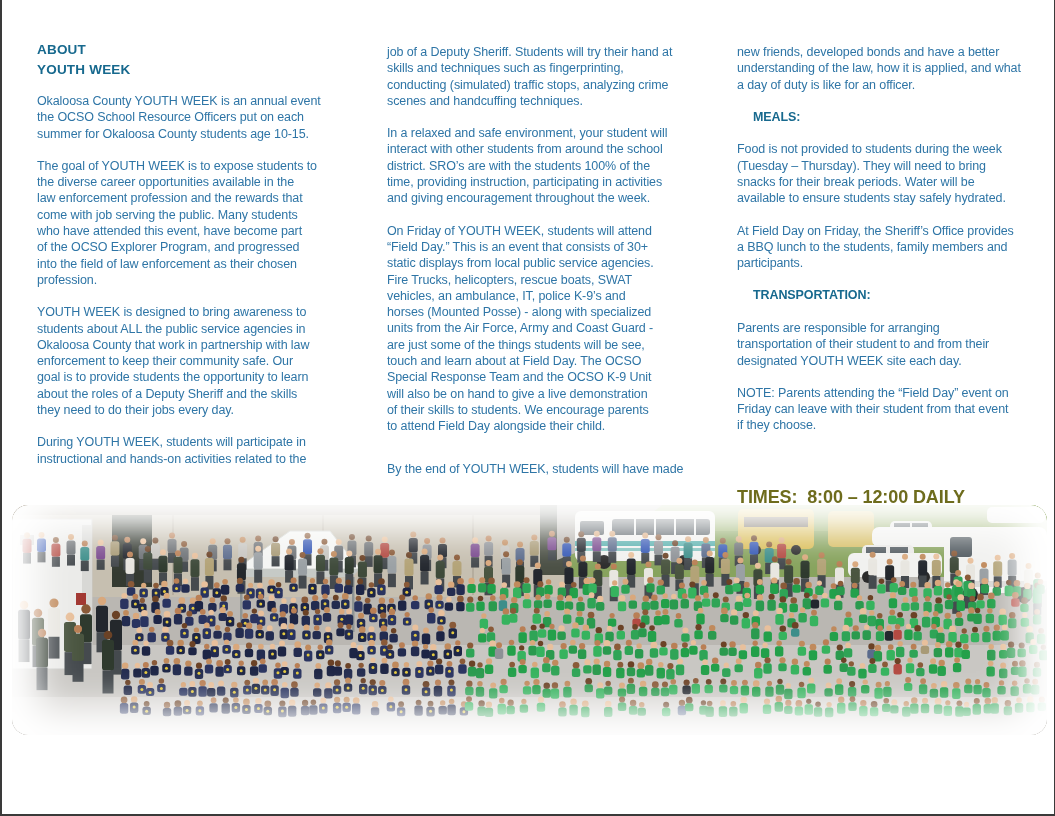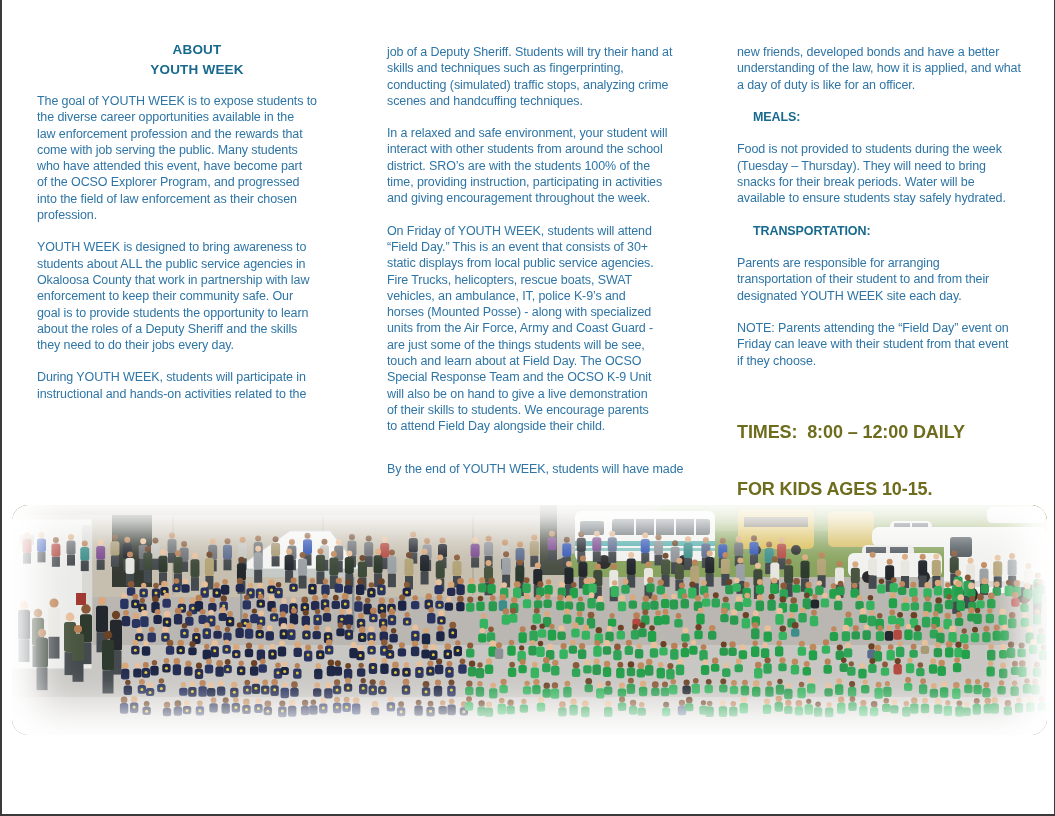--- a/index.html
+++ b/index.html
@@ -9,39 +9,42 @@
     box-sizing:border-box; overflow:hidden;
     font-family:"Liberation Sans", sans-serif;
   }
   .col{position:absolute; top:40px; width:320px; color:var(--body,#2e75a6);
        font-size:12.5px; line-height:16.3px; letter-spacing:-0.1px;}
   .col-1{left:35px;}
   .col-2{left:385px;}
   .col-3{left:735px; width:300px;}
   .col p{margin:4px 0 16px 0; white-space:pre; }
   h3.main-head{margin:0 0 13px 0; font-size:13.5px; line-height:20px; font-weight:bold;
-       color:var(--heading,#17698e); letter-spacing:0.2px;text-align:center;}
+       color:var(--heading,#17698e); letter-spacing:0.2px;}
   .subhead{margin:16px; font-size:12.5px; line-height:16.5px; font-weight:bold;
        color:var(--heading,#17698e);}
   .mt-extra{margin-top:26px !important;}
   .times{margin-top:6px; font-weight:bold; font-size:18px; line-height:19px;
        color:var(--times,#6e6c1d); white-space:pre;}
   .photo-wrap{position:absolute; left:10px; top:505px; width:1035px; height:230px;
        border-radius:16px; overflow:hidden; margin:0; padding:0;}
   .photo-wrap svg{display:block; width:100%; height:100%;}
   .vignette{position:absolute; inset:0; border-radius:16px; pointer-events:none;
        box-shadow: inset 0 0 36px 27px #ffffff;}
 </style>
 </head>
 <body>
 
 <div class="page">
 
   <section class="col col-1">
     <h3 class="main-head"><span>ABOUT</span><br><span>YOUTH WEEK</span></h3>
+    <p>Okaloosa County YOUTH WEEK is an annual event
+the OCSO School Resource Officers put on each
+summer for Okaloosa County students age 10-15.</p>
     <p>The goal of YOUTH WEEK is to expose students to
 the diverse career opportunities available in the
 law enforcement profession and the rewards that
 come with job serving the public. Many students
 who have attended this event, have become part
 of the OCSO Explorer Program, and progressed
 into the field of law enforcement as their chosen
 profession.</p>
     <p>YOUTH WEEK is designed to bring awareness to
 students about ALL the public service agencies in
@@ -82,20 +85,23 @@
 
   <section class="col col-3">
     <p>new friends, developed bonds and have a better
 understanding of the law, how it is applied, and what
 a day of duty is like for an officer.</p>
     <div class="subhead">MEALS:</div>
     <p>Food is not provided to students during the week
 (Tuesday – Thursday). They will need to bring
 snacks for their break periods. Water will be
 available to ensure students stay safely hydrated.</p>
+    <p>At Field Day on Friday, the Sheriff’s Office provides
+a BBQ lunch to the students, family members and
+participants.</p>
     <div class="subhead">TRANSPORTATION:</div>
     <p>Parents are responsible for arranging
 transportation of their student to and from their
 designated YOUTH WEEK site each day.</p>
     <p>NOTE: Parents attending the “Field Day” event on
 Friday can leave with their student from that event
 if they choose.</p>
     <div class="times">
       <div>TIMES:  8:00 – 12:00 DAILY</div>
       <div>FOR KIDS AGES 10-15.</div>

